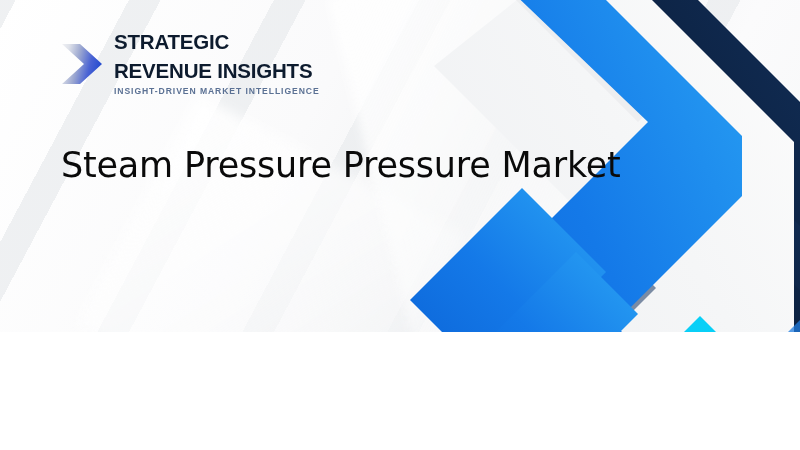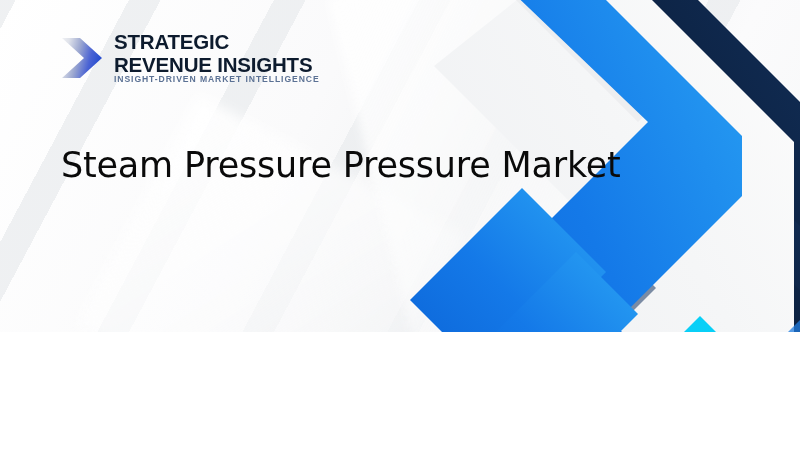--- a/index.html
+++ b/index.html
@@ -91,22 +91,23 @@
     flex-direction: column;
     line-height: 1;
   }
   .logo-line1, .logo-line2 {
     font-family: "Liberation Sans", sans-serif;
     font-weight: 700;
     font-size: 20.5px;
     letter-spacing: -0.2px;
     color: #0d1b2e;
   }
-  .logo-line2 { margin-top: 2px; }
+  .logo-line2 { margin-top: 8px; }
   .logo-tagline {
+    margin-top: 6px;
     font-family: "Liberation Sans", sans-serif;
     font-weight: 600;
     font-size: 8.6px;
     letter-spacing: 0.92px;
     color: #5b7194;
   }
 
   
   .title {
     position: absolute;

